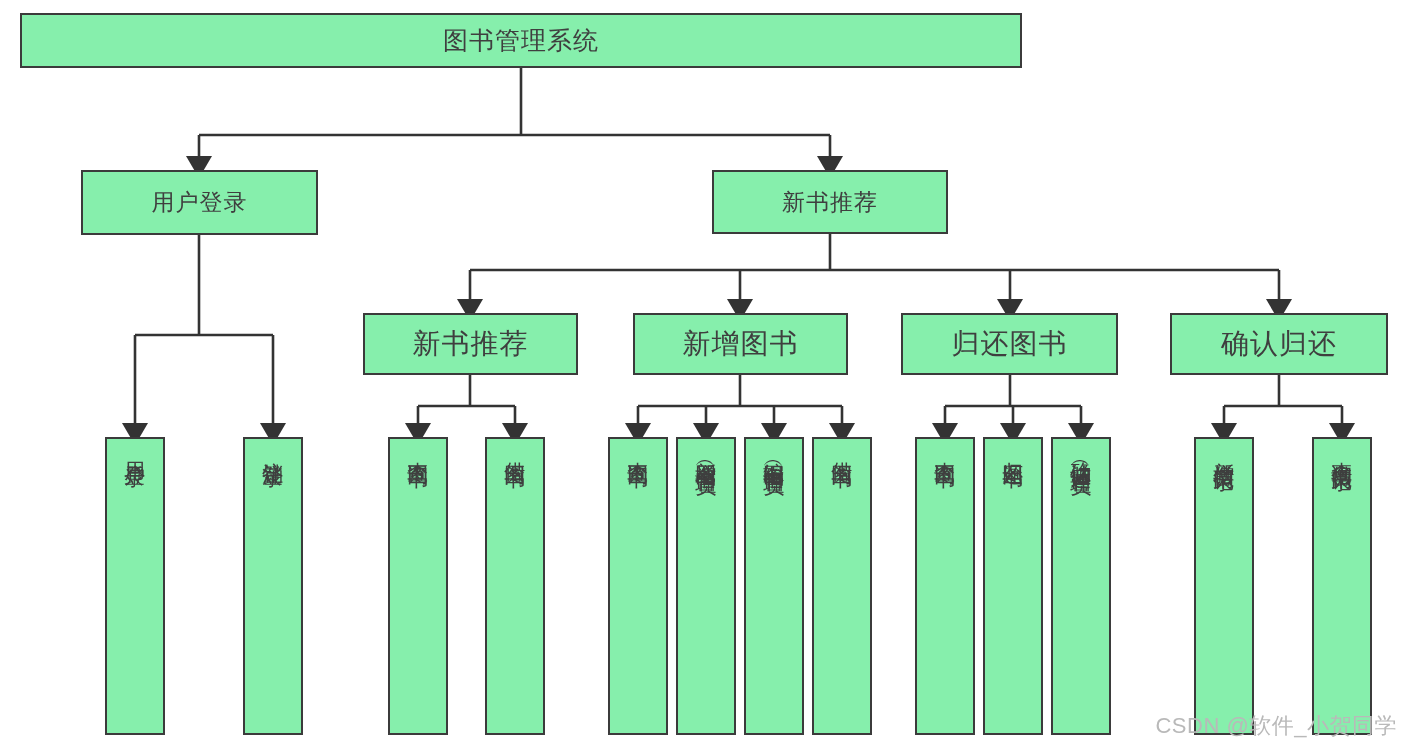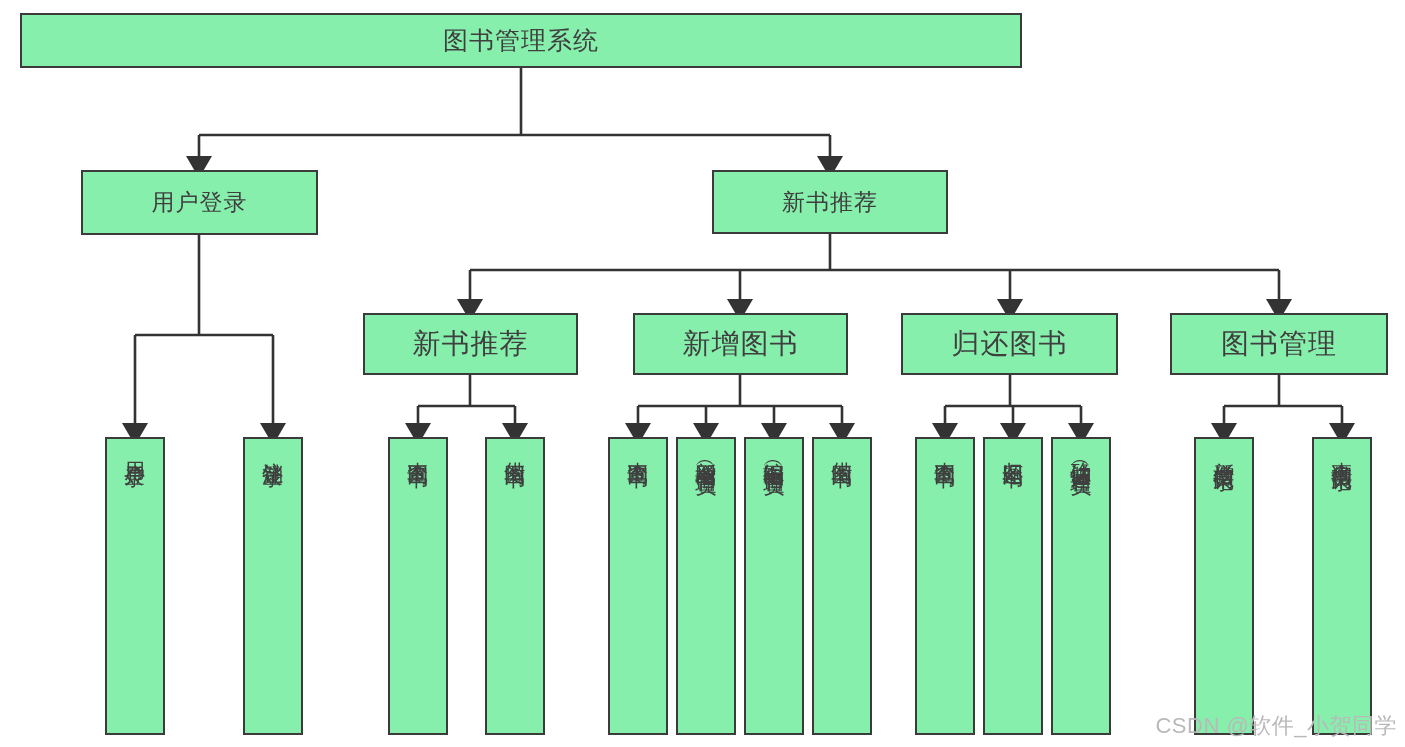--- a/index.html
+++ b/index.html
@@ -141,21 +141,21 @@
   <div class="node level3" style="left:363px; top:313px; width:215px; height:62px;">
     <span class="hlabel">新书推荐</span>
   </div>
   <div class="node level3" style="left:633px; top:313px; width:215px; height:62px;">
     <span class="hlabel">新增图书</span>
   </div>
   <div class="node level3" style="left:901px; top:313px; width:217px; height:62px;">
     <span class="hlabel">归还图书</span>
   </div>
   <div class="node level3" style="left:1170px; top:313px; width:218px; height:62px;">
-    <span class="hlabel">图书管理</span>
+    <span class="hlabel">确认归还</span>
   </div>
 
   <div class="node leaf" style="left:105px; top:437px; width:60px; height:298px;">
     <span class="vlabel">用户登录</span>
   </div>
   <div class="node leaf" style="left:243px; top:437px; width:60px; height:298px;">
     <span class="vlabel">注销登录</span>
   </div>
 
   <div class="node leaf" style="left:388px; top:437px; width:60px; height:298px;">

